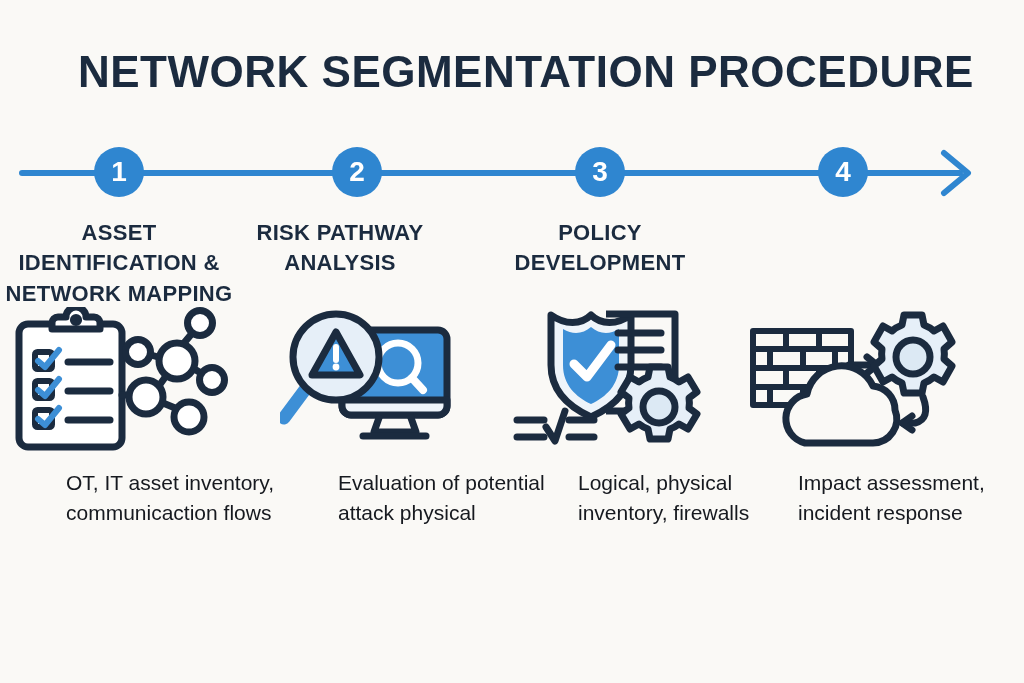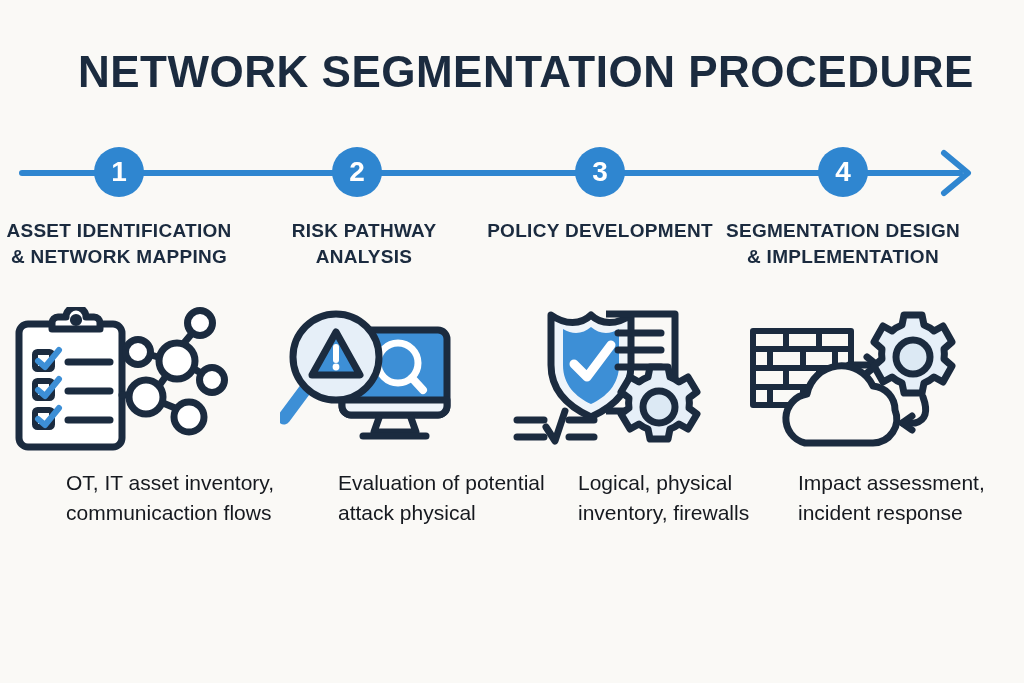--- a/index.html
+++ b/index.html
@@ -60,21 +60,21 @@
     display: flex;
     align-items: center;
     justify-content: center;
     top: 7px;
     line-height: 1;
   }
   
   .step-label {
     position: absolute;
     top: 218px;
-    font-size: 19px;
+    font-size: 22px;
     font-weight: 700;
     color: #1b2b3f;
     text-transform: uppercase;
     text-align: center;
     line-height: 1.38;
     letter-spacing: 0.3px;
   }
   .step-icon {
     position: absolute;
   }
@@ -146,21 +146,21 @@
         <circle cx="124" cy="45" r="12.5"></circle>
         <circle cx="186" cy="16" r="12.5"></circle>
         <circle cx="198" cy="73" r="12.5"></circle>
         <circle cx="175" cy="110" r="15"></circle>
       </g>
     </svg>
   </div>
 
   <div class="step-desc" style="left:20px; width:252px;">OT, IT asset inventory, communicaction flows</div>
 
-  <div class="step-label" style="left:244px; width:240px;">RISK PATHWAY ANALYSIS</div>
+  <div class="step-label" style="left:220px; width:240px;">RISK PATHWAY ANALYSIS</div>
 
   <div class="step-icon" style="left:280px; top:305px;">
     <svg width="190" height="148" viewBox="0 0 190 148">
 
       <rect x="62" y="25" width="105" height="85" rx="9" fill="#3d8fd6" stroke="#1b2b3f" stroke-width="7"></rect>
       <path d="M62 95 h105 v6 a9 9 0 0 1 -9 9 h-87 a9 9 0 0 1 -9 -9 z" fill="#eef4fa" stroke="#1b2b3f" stroke-width="7" stroke-linejoin="round"></path>
       <path d="M100 110 l-6 17 h42 l-6 -17" fill="none" stroke="#1b2b3f" stroke-width="7" stroke-linejoin="round"></path>
       <line x1="83" y1="131" x2="146" y2="131" stroke="#1b2b3f" stroke-width="7" stroke-linecap="round"></line>
 
       <circle cx="118" cy="58" r="20" fill="none" stroke="#ffffff" stroke-width="7"></circle>
@@ -205,21 +205,20 @@
 
       <g transform="translate(156,104)">
         <path d="M-9,-40 h18 l2,10 a31 31 0 0 1 9,5 l9,-5 l9,15 l-8,6 a31 31 0 0 1 0,10 l8,6 l-9,15 l-9,-5 a31 31 0 0 1 -9,5 l-2,10 h-18 l-2,-10 a31 31 0 0 1 -9,-5 l-9,5 l-9,-15 l8,-6 a31 31 0 0 1 0,-10 l-8,-6 l9,-15 l9,5 a31 31 0 0 1 9,-5 Z" fill="#e6eff8" stroke="#1b2b3f" stroke-width="7" stroke-linejoin="round"></path>
         <circle cx="0" cy="0" r="16" fill="#dce9f4" stroke="#1b2b3f" stroke-width="7"></circle>
       </g>
     </svg>
   </div>
 
   <div class="step-desc" style="left:532px; width:180px;">Logical, physical inventory, firewalls</div>
 
-  <div class="step-label" style="left:723px; width:240px;">SEGMENTATION DESIGN &amp; IMPLEMENTATION</div>
 
   <div class="step-icon" style="left:745px; top:303px;">
     <svg width="215" height="150" viewBox="0 0 215 150">
 
       <g stroke="#1b2b3f" stroke-width="6" fill="none" stroke-linejoin="round">
         <rect x="8" y="28" width="98" height="74"></rect>
         <line x1="8" y1="46" x2="106" y2="46"></line>
         <line x1="8" y1="65" x2="106" y2="65"></line>
         <line x1="8" y1="84" x2="106" y2="84"></line>
         <line x1="41" y1="28" x2="41" y2="46"></line>

